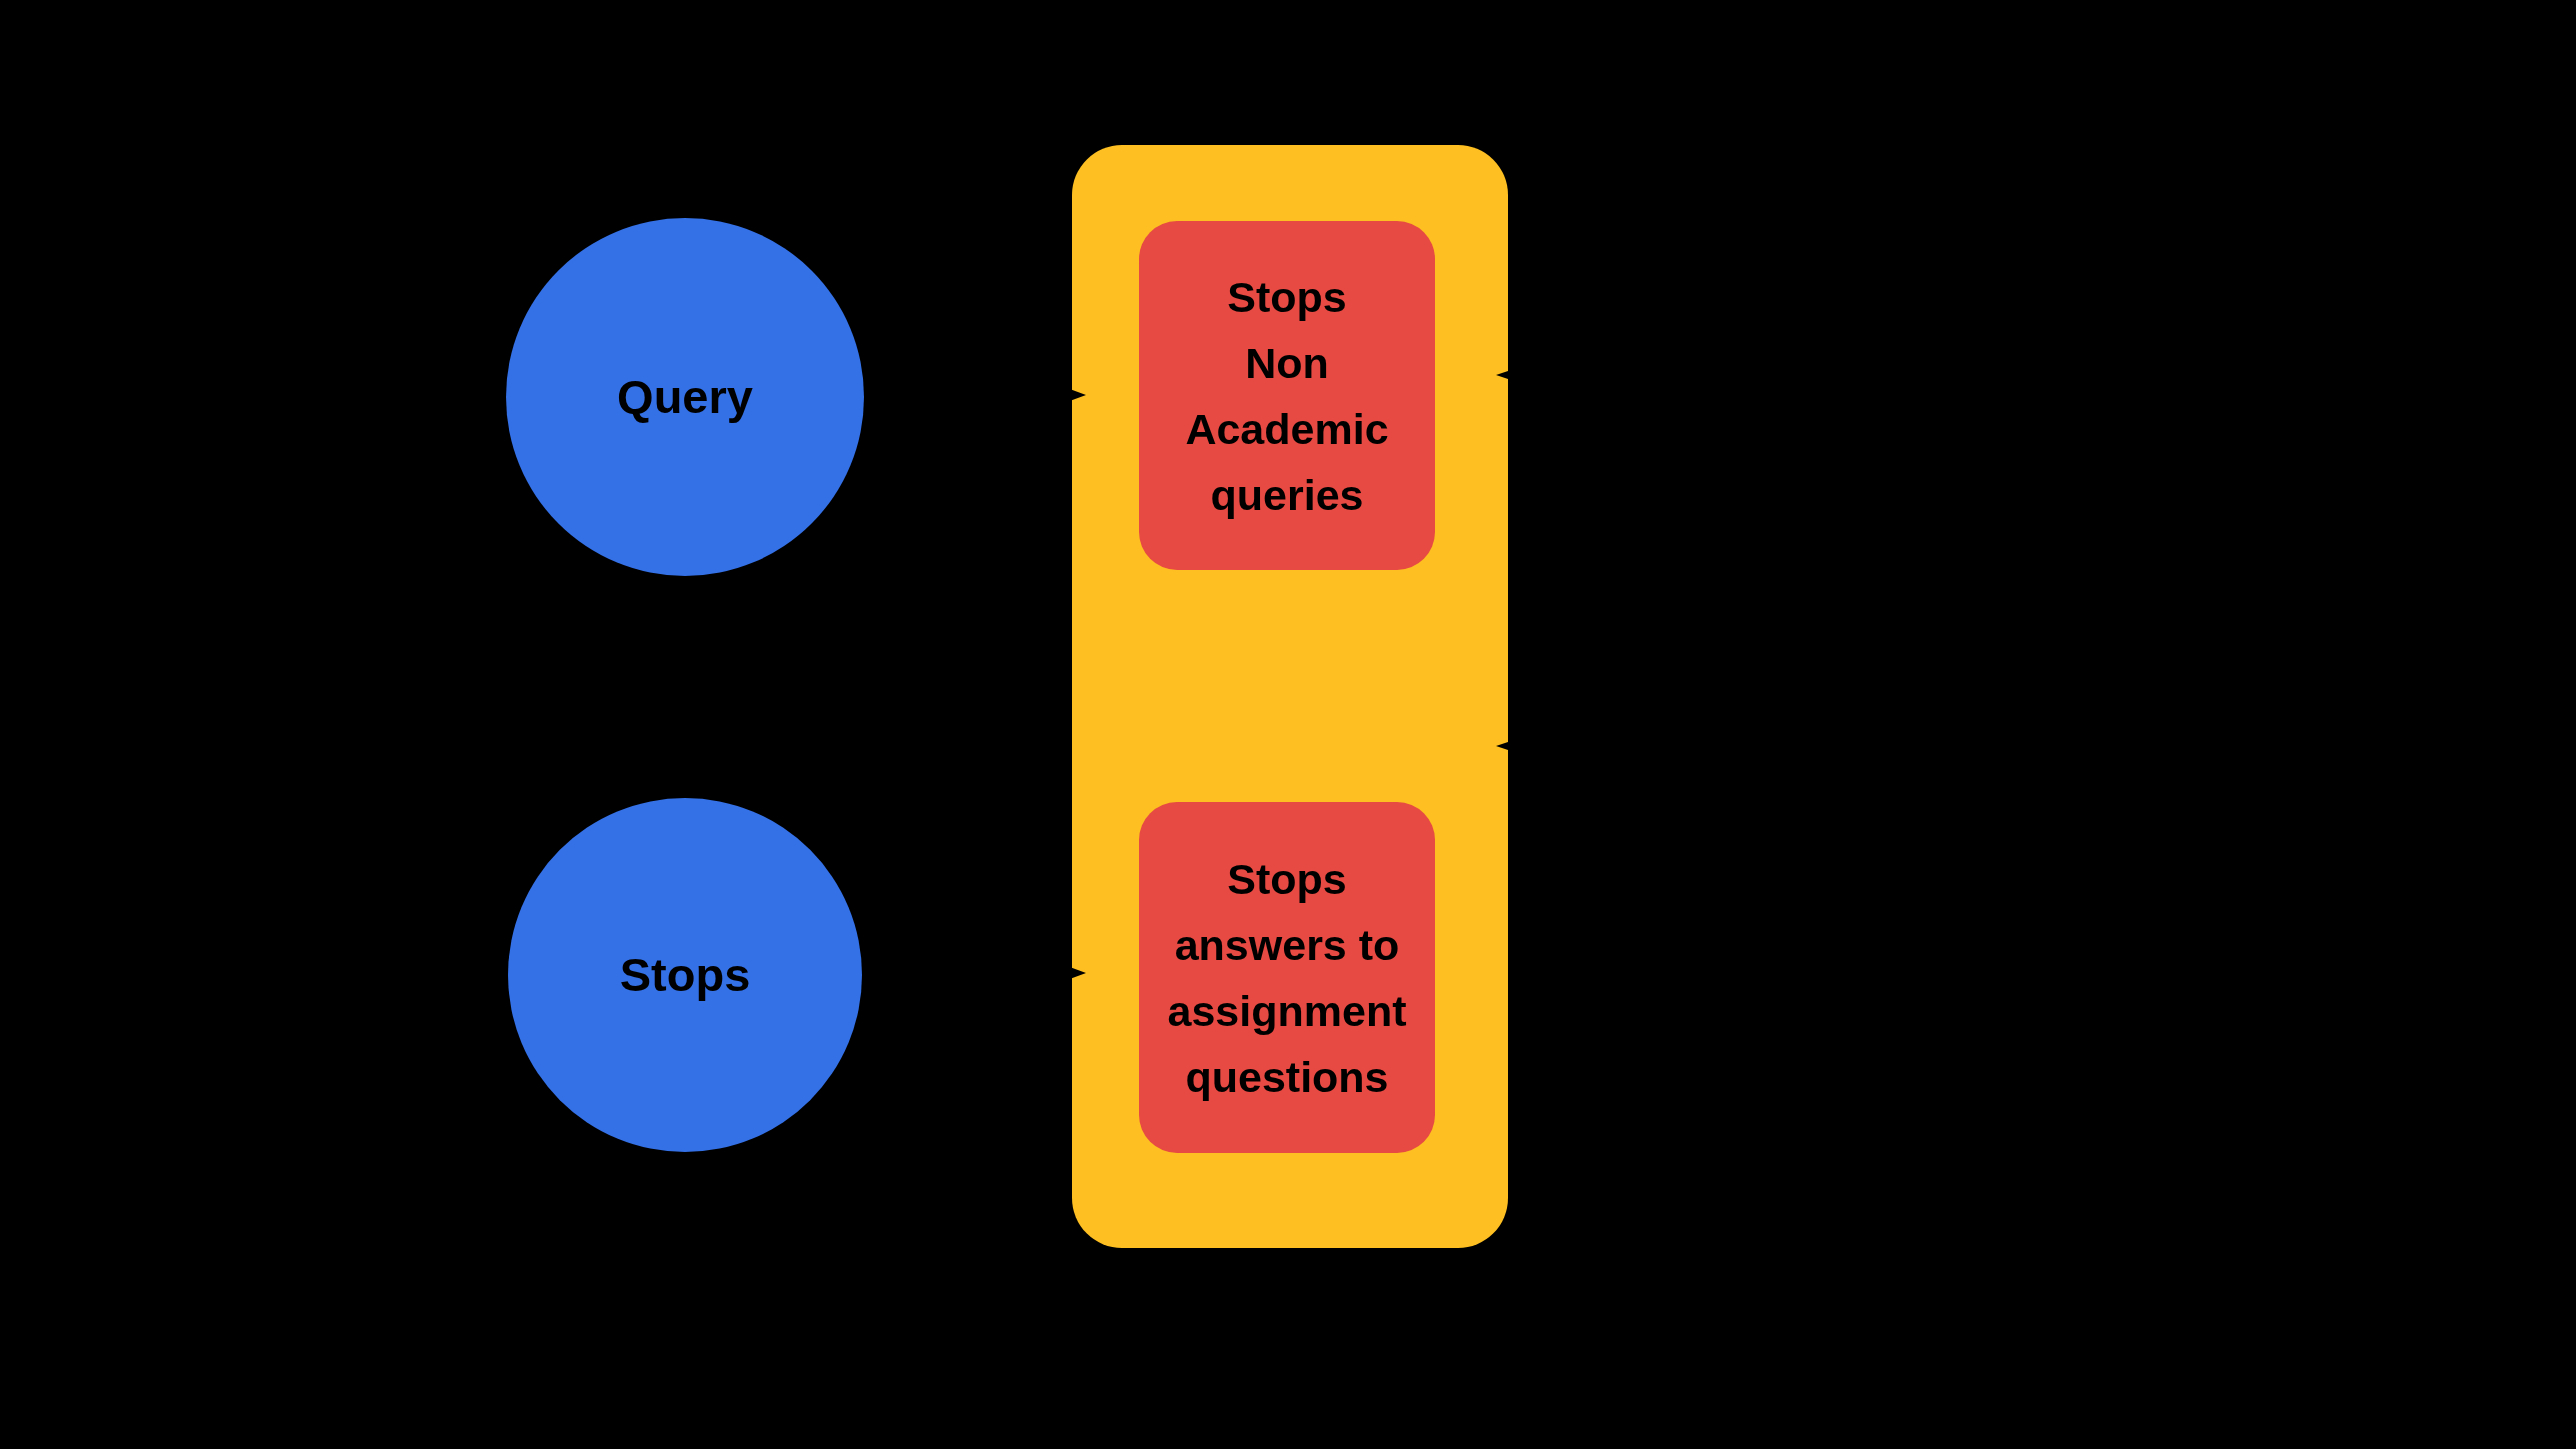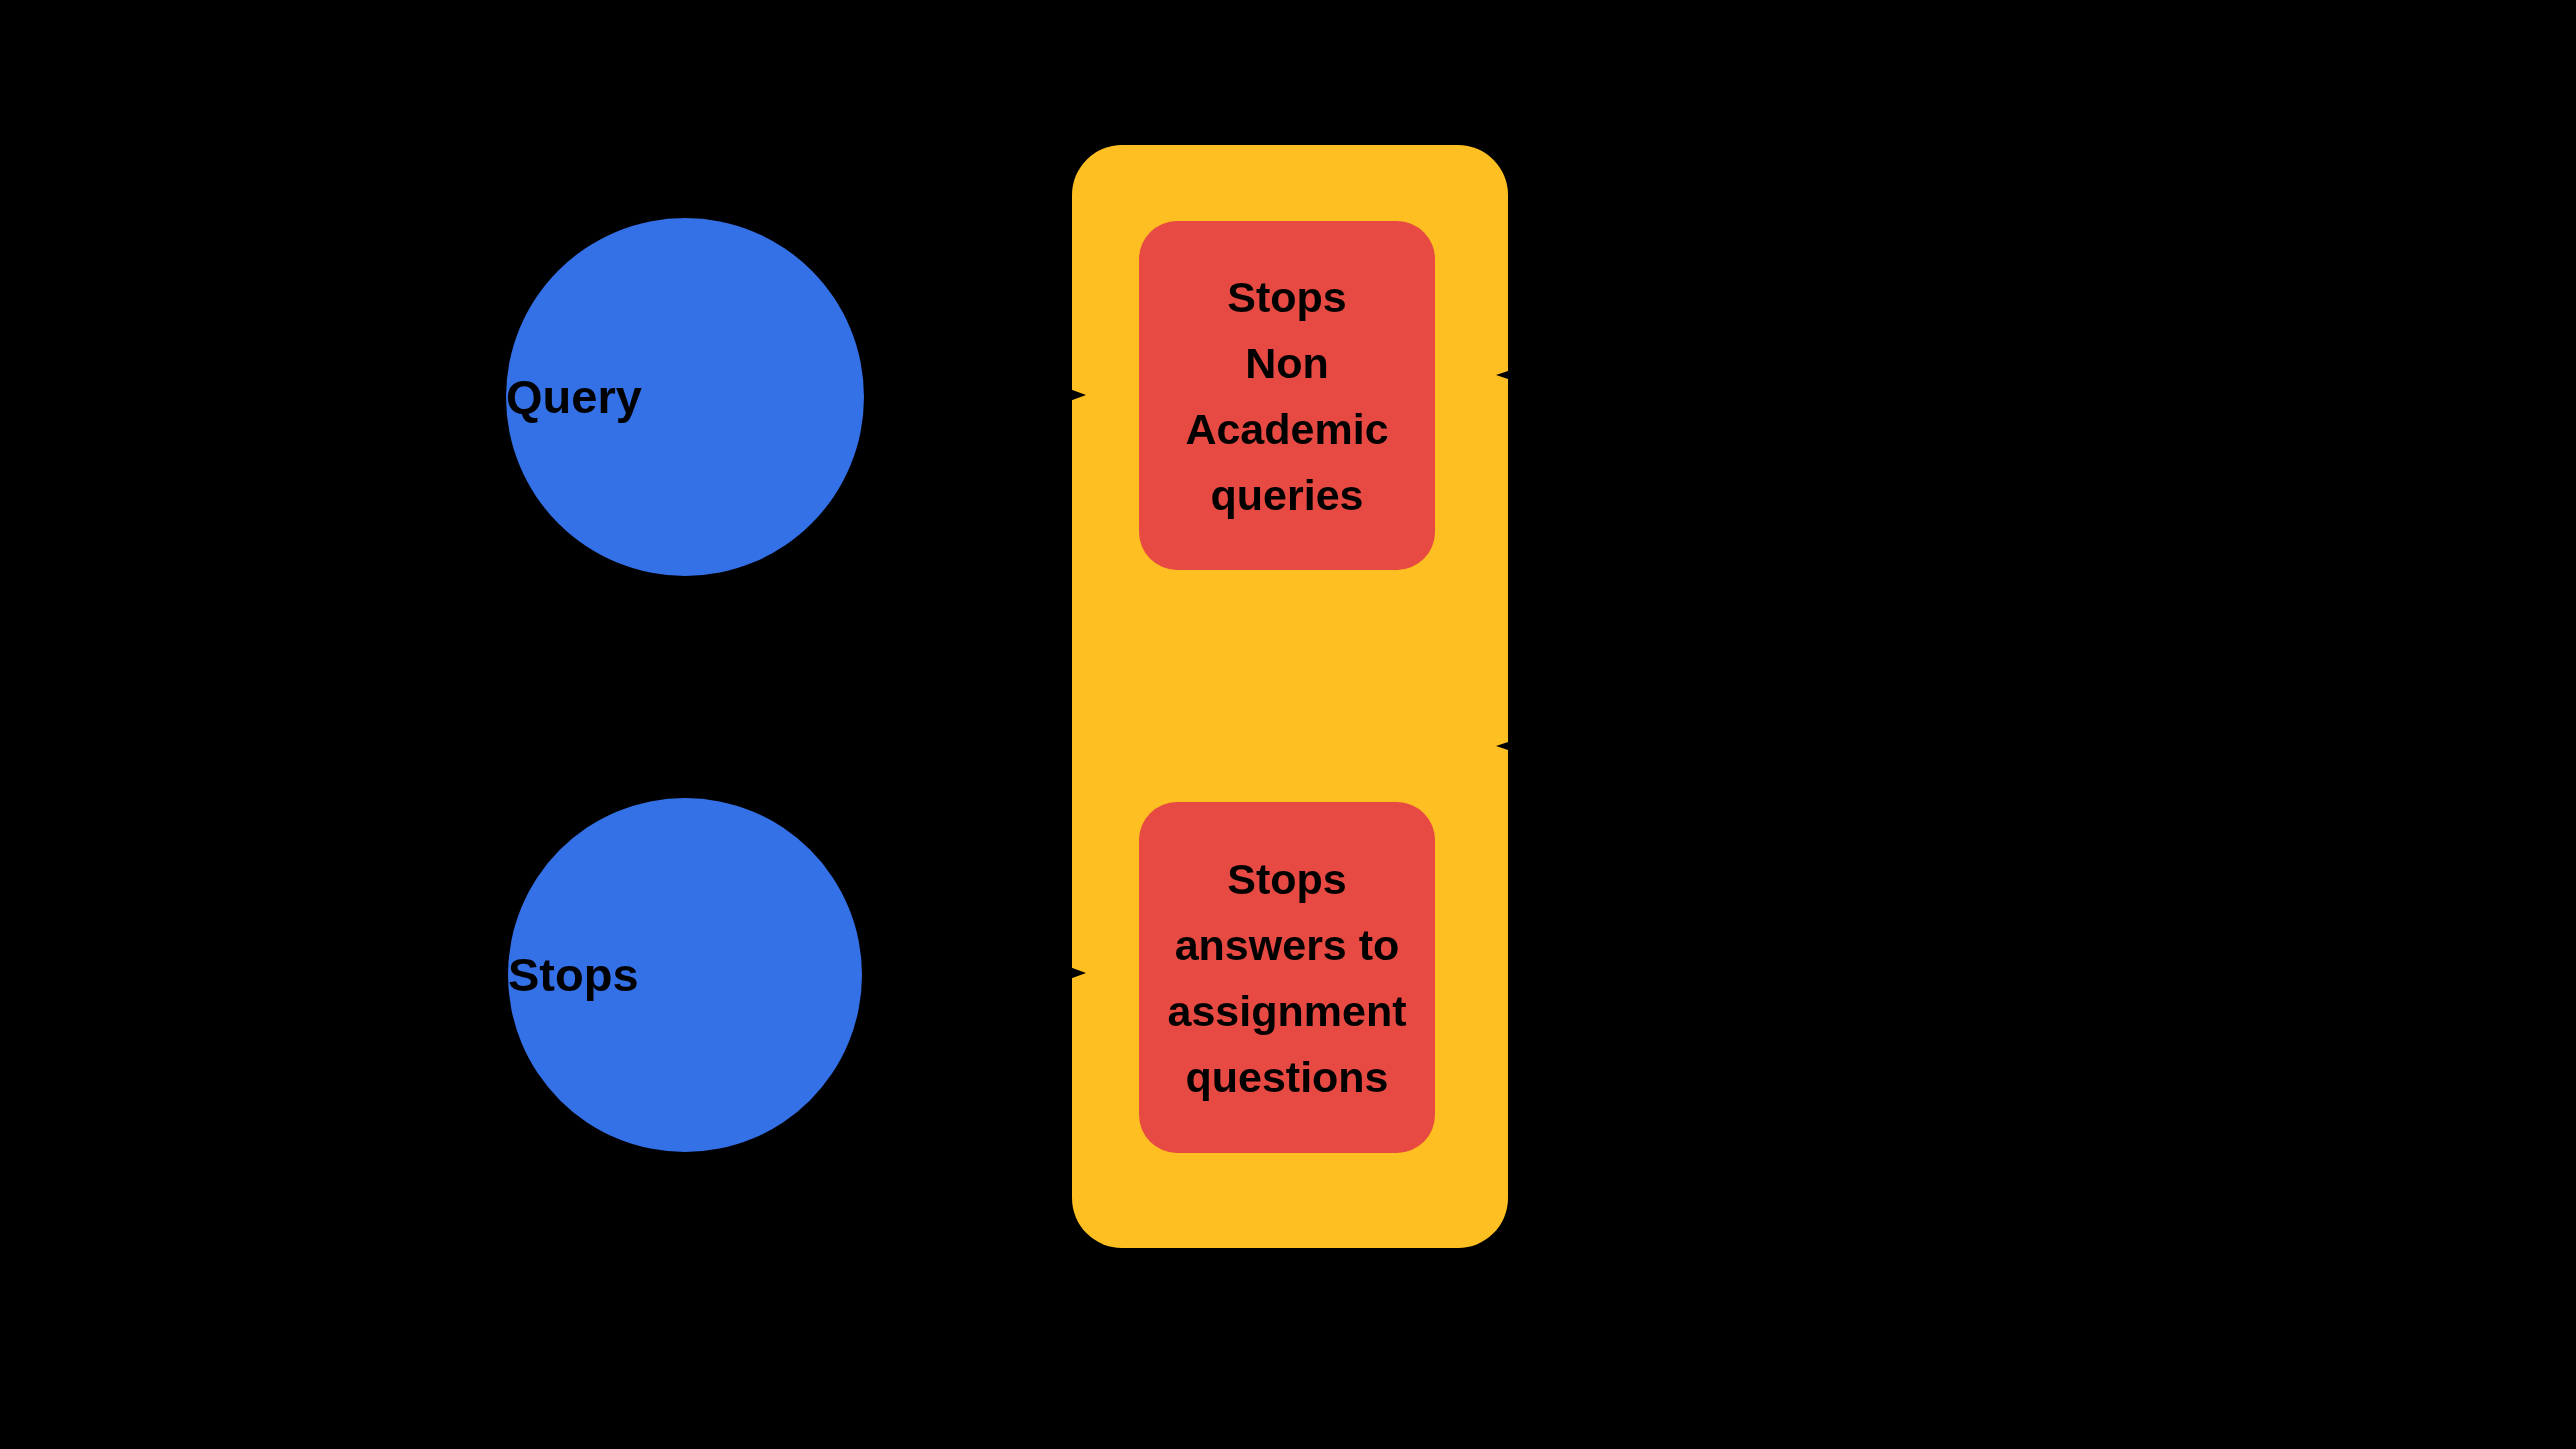--- a/index.html
+++ b/index.html
@@ -17,21 +17,21 @@
     overflow:hidden;
     font-family:"Liberation Sans", sans-serif;
   }
   .stage{
     position:relative;
     width:2576px;height:1449px;
     background:var(--bg);
   }
   .node{
     position:absolute;
-    display:flex;align-items:center;justify-content:flex-start;
+    display:flex;align-items:center;justify-content:center;
     text-align:center;
     color:var(--text);
     font-weight:700;
   }
   .circle{border-radius:50%;}
   .circle .label{
     font-size:47px;
     line-height:1.2;
     letter-spacing:0;
   }

